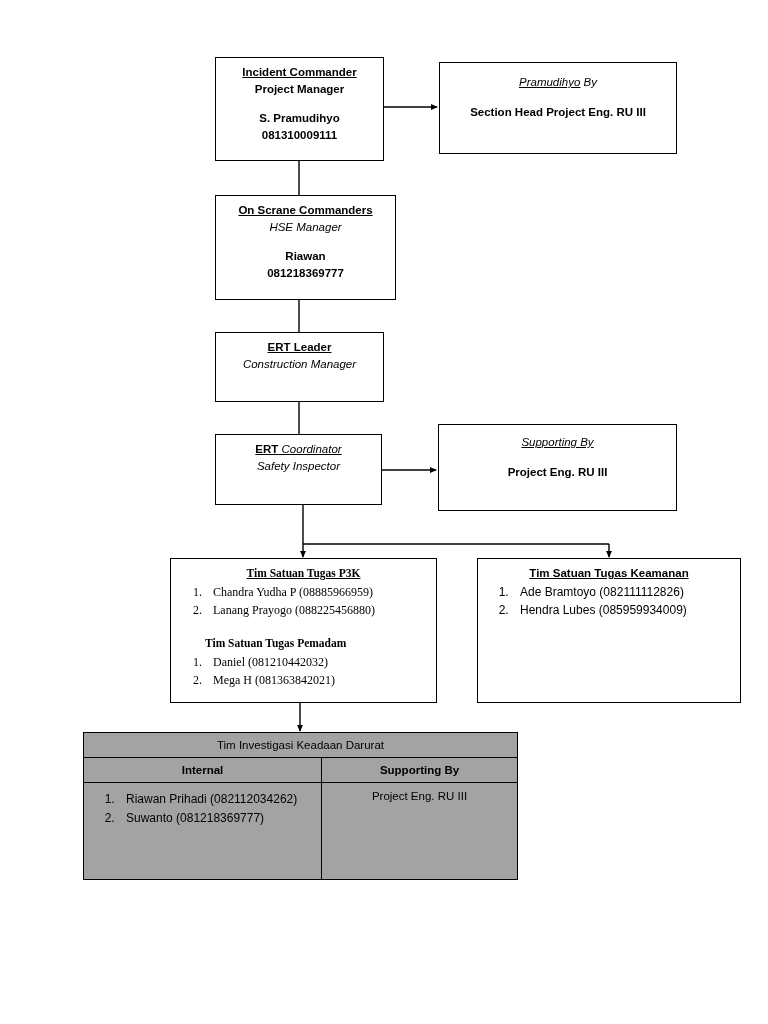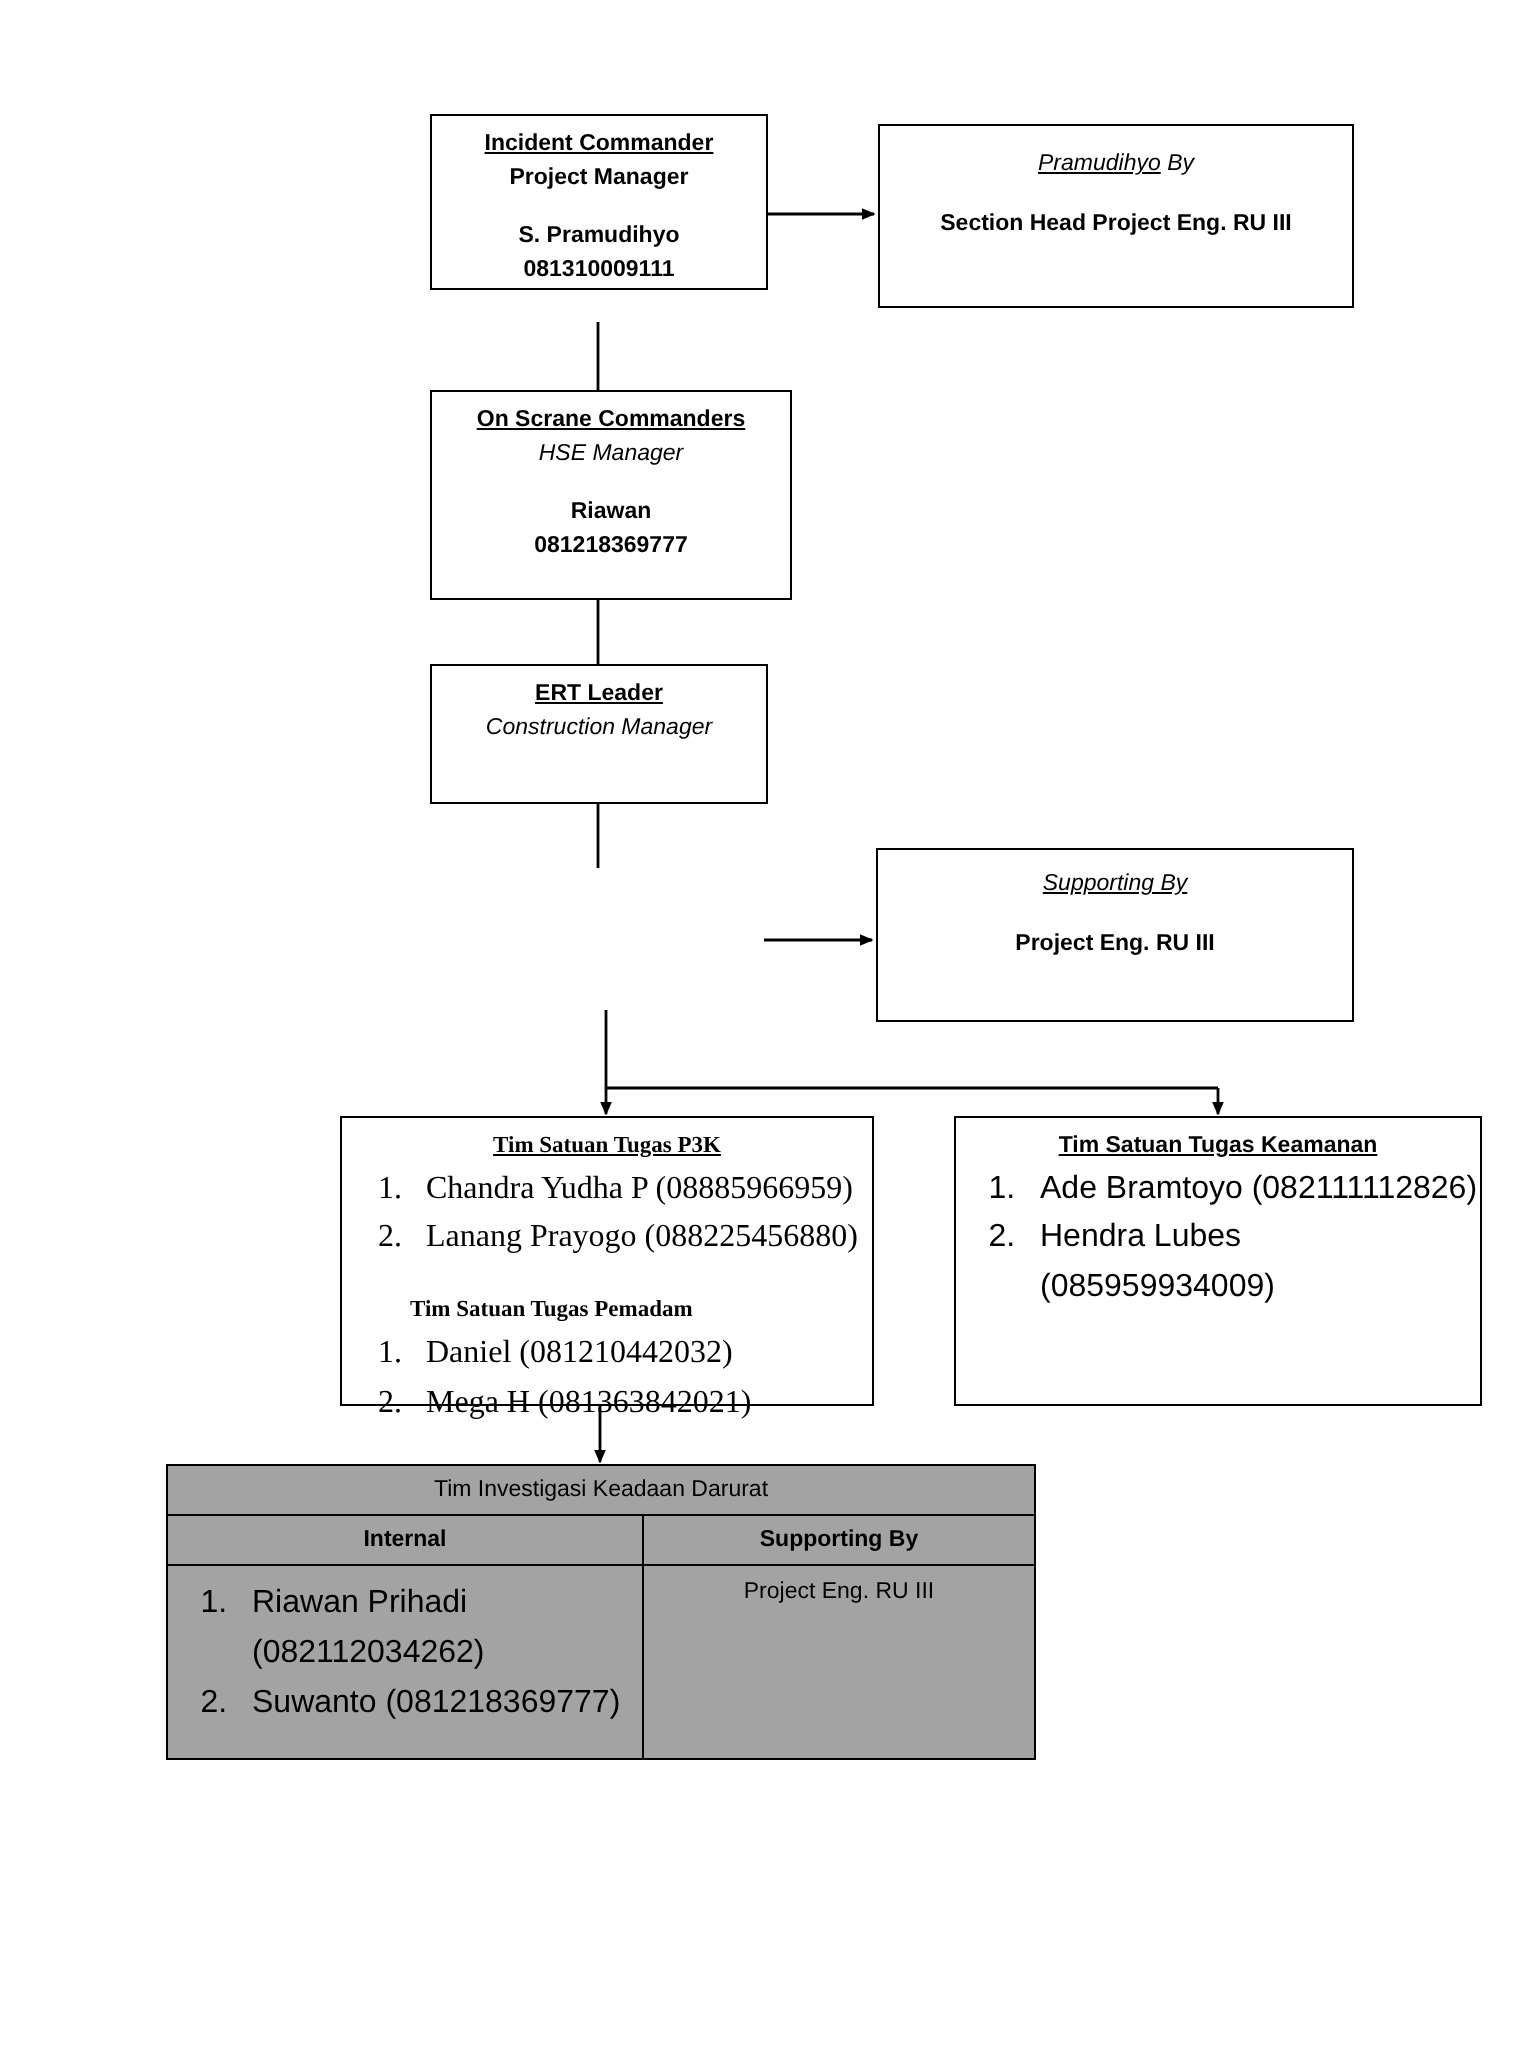--- a/index.html
+++ b/index.html
@@ -51,21 +51,21 @@
   }
   .b-bold-ul {
     font-weight: bold;
     text-decoration: underline;
   }
   .spacer {
     height: 13px;
   }
 
   
-  #box-incident-commander { left: 215px; top: 57px;  width: 169px; height: 88px; padding-top: 6px; }
+  #box-incident-commander { left: 215px; top: 57px;  width: 169px; height: 104px; padding-top: 6px; }
   #box-support-section-head { left: 439px; top: 62px; width: 238px; height: 92px; padding-top: 11px; }
   #box-on-scene-commander { left: 215px; top: 195px; width: 181px; height: 105px; padding-top: 6px; }
   #box-ert-leader { left: 215px; top: 332px; width: 169px; height: 70px; padding-top: 6px; }
   #box-ert-coordinator { left: 215px; top: 434px; width: 167px; height: 71px; padding-top: 6px; }
   #box-support-project-eng { left: 438px; top: 424px; width: 239px; height: 87px; padding-top: 9px; }
   #box-tim-p3k { left: 170px; top: 558px; width: 267px; height: 145px; padding-top: 6px; text-align: left; font-family: Liberation Serif, serif; }
   #box-tim-keamanan { left: 477px; top: 558px; width: 264px; height: 145px; padding-top: 6px; text-align: left; }
 
   
   #table-investigasi {
@@ -109,21 +109,21 @@
   .tbl-cell-body {
     font-size: 11.5px;
     padding: 7px 0 0 0;
   }
   .tbl-cell-body.center { text-align: center; }
 
   
   ol.num-list {
     margin: 0;
     padding: 0 0 0 34px;
-    font-size: 16px;
+    font-size: 12px;
     line-height: 1.55;
   }
   ol.num-list li {
     padding-left: 8px;
   }
   .list-head {
     padding-left: 34px;
     font-weight: bold;
     font-size: 11.5px;
     line-height: 1.55;
@@ -197,20 +197,26 @@
     <div class="spacer"></div>
     <div class="b-sub">Riawan</div>
     <div class="b-sub">081218369777</div>
   </div>
 
   <div class="box" id="box-ert-leader">
     <div class="b-title">ERT Leader</div>
     <div class="b-ital">Construction Manager</div>
   </div>
 
+  <div class="box" id="box-ert-coordinator">
+    <div>
+      <span class="b-bold-ul">ERT</span><span class="b-ital-ul"> Coordinator</span>
+    </div>
+    <div class="b-ital">Safety Inspector</div>
+  </div>
 
   <div class="box" id="box-support-project-eng">
     <div class="b-ital-ul">Supporting By</div>
     <div class="spacer"></div>
     <div class="b-sub">Project Eng. RU III</div>
   </div>
 
   <div class="box" id="box-tim-p3k">
     <div class="list-head-c">Tim Satuan Tugas P3K</div>
     <ol class="num-list">

